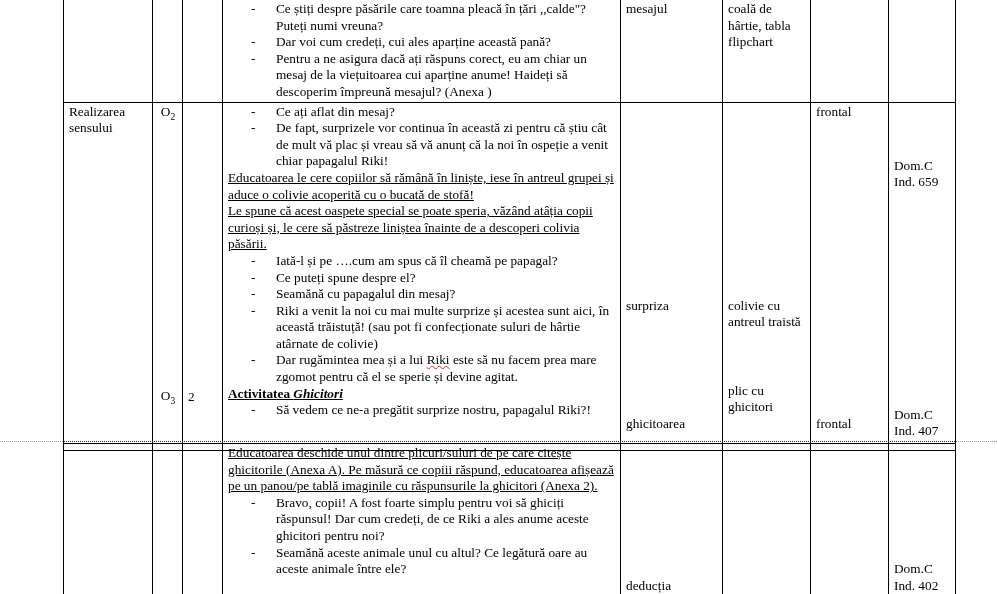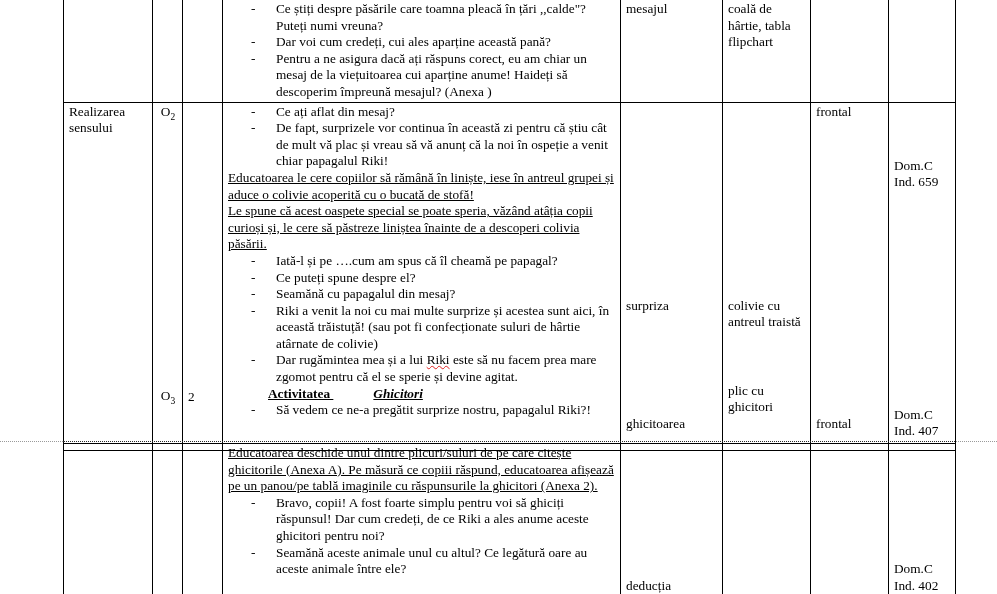--- a/index.html
+++ b/index.html
@@ -49,21 +49,21 @@
 
   
   ul.dash{list-style:none;margin:0;padding:0;}
   ul.dash > li{
     position:relative;padding-left:48px;margin:0;
   }
   ul.dash > li::before{
     content:"-";position:absolute;left:23px;top:0;
   }
   p.para{margin:0;text-decoration:underline;}
-  .bold{font-weight:bold;margin-left:40px;}
+  .bold{font-weight:bold;}
   .ital{font-style:italic;}
 
   
   .misspell{
     text-decoration:underline;
     text-decoration-color:#e02020;
     text-decoration-style:wavy;
     text-decoration-thickness:1px;
     text-underline-offset:1px;
   }

